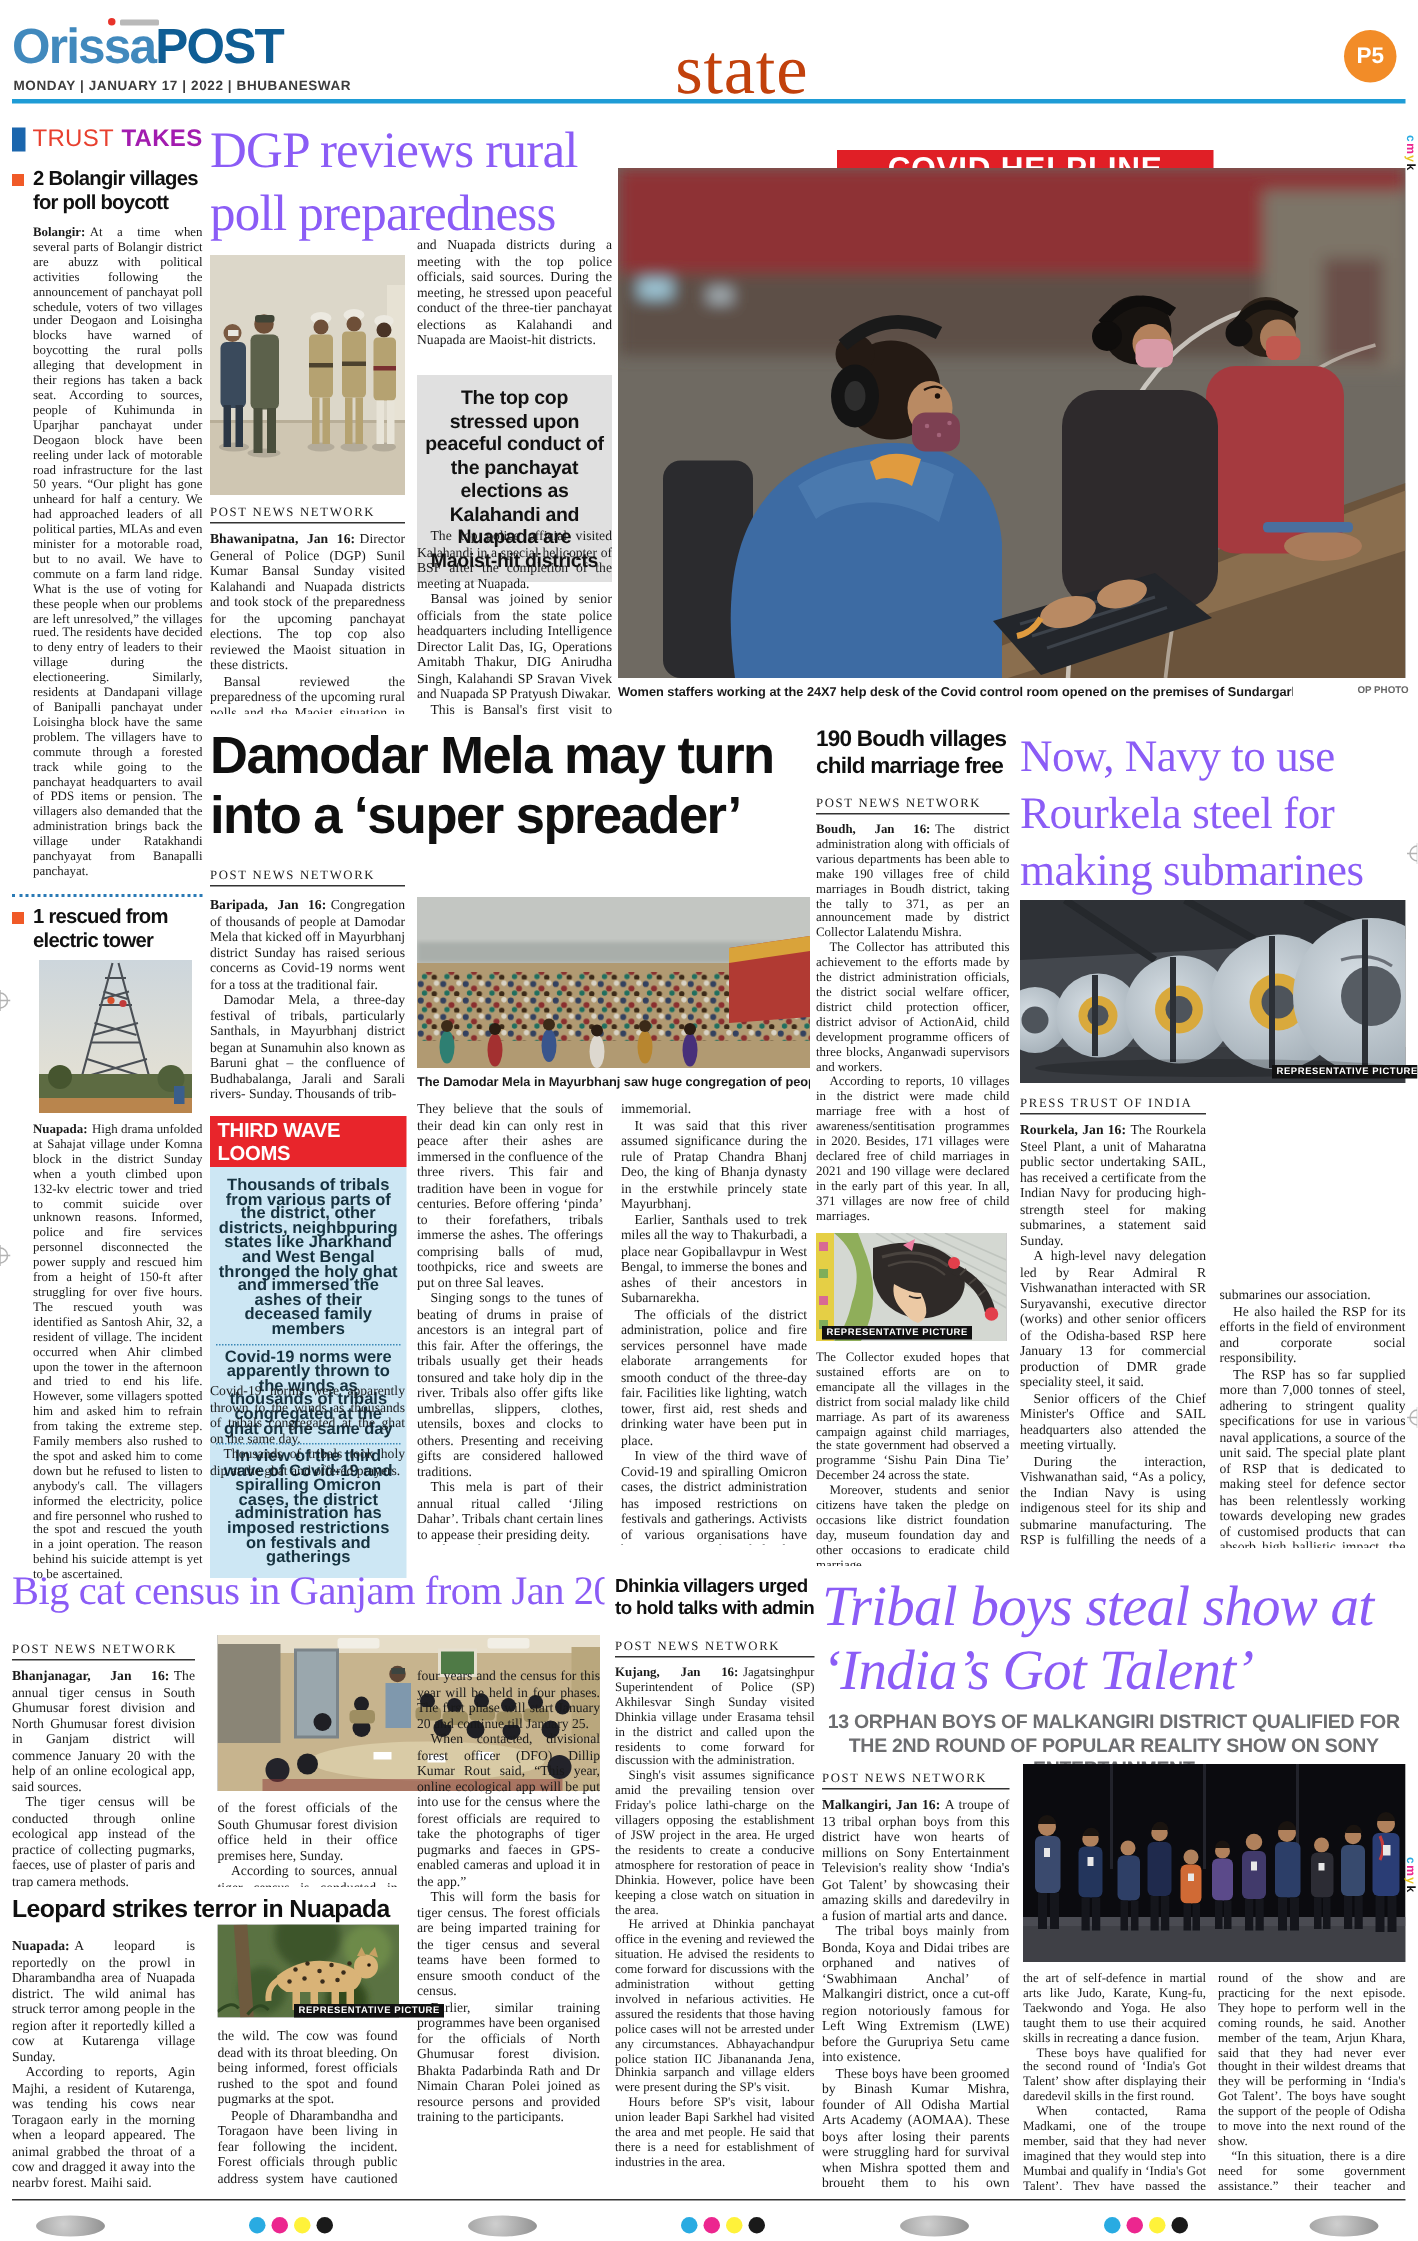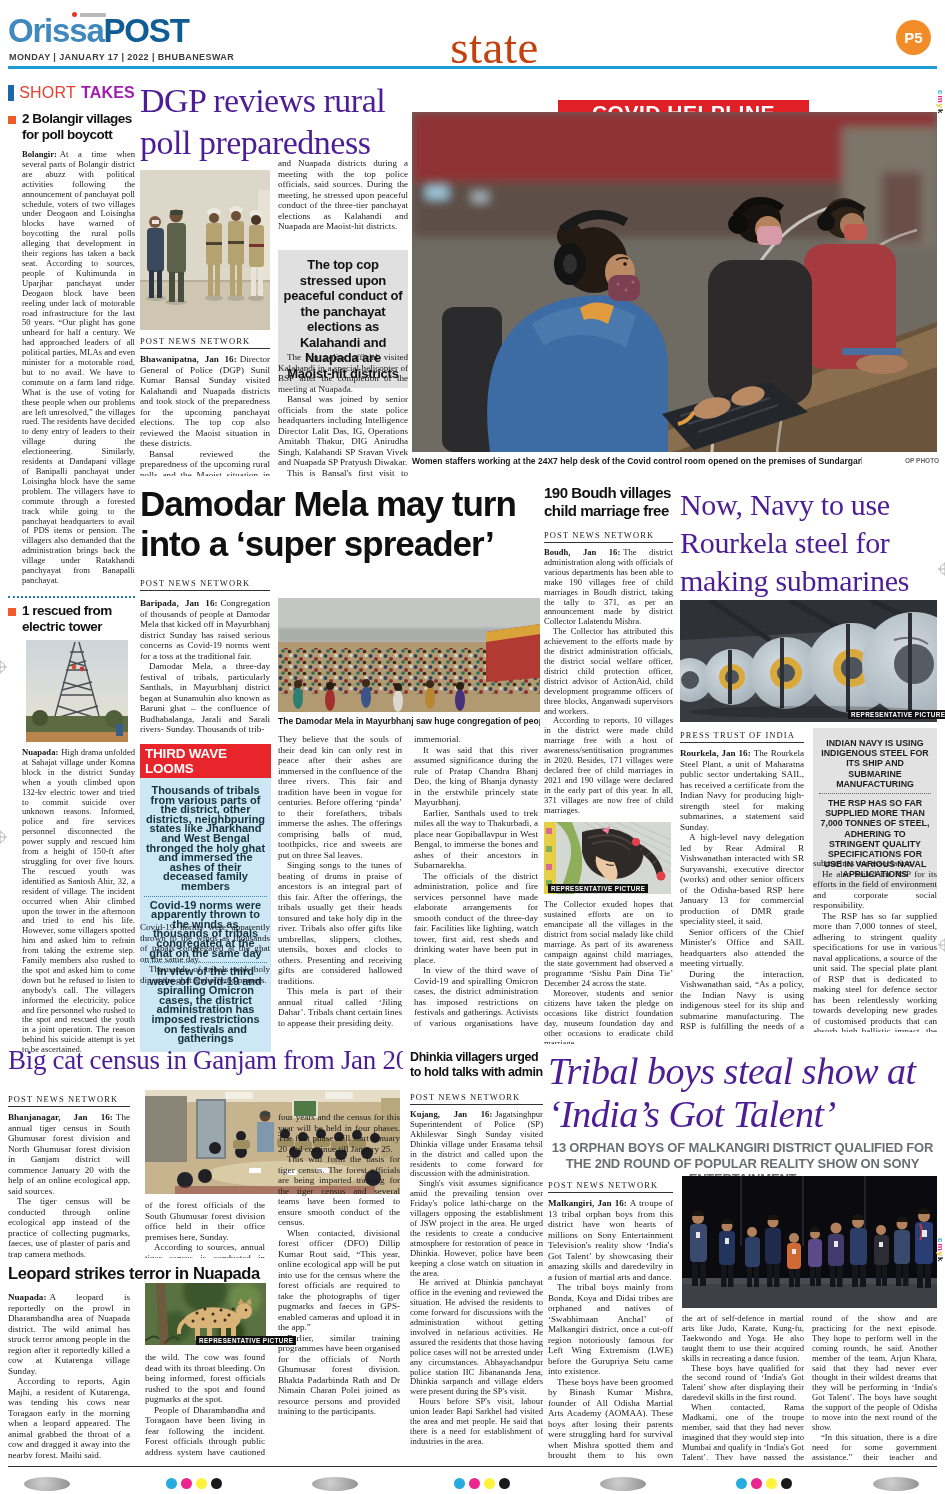--- a/index.html
+++ b/index.html
@@ -20,21 +20,21 @@
 
   
   .bt{font-size:9.1px;line-height:10.5px;text-align:justify;overflow:hidden;}
   .bt.tight{font-size:8.6px;line-height:9.9px;}
   .bt p{margin:0;}
   .plist p{text-indent:9px;margin:0;}
   .plist.cont p:first-child{text-indent:0;}
   .lead{margin:0;}
   .lead b{margin-right:3px;}
   .byline{font-size:8.5px;letter-spacing:1.1px;color:#222;border-bottom:1px solid #333;padding-bottom:2px;overflow:hidden;white-space:nowrap;}
-  .hl-serif{font-family:"Liberation Serif",serif;font-weight:normal;color:#4c1d95;}
+  .hl-serif{font-family:"Liberation Serif",serif;font-weight:normal;color:#8b5cf6;}
   .hl-sans{font-family:"Liberation Sans",sans-serif;font-weight:bold;color:#101010;}
   .caption{font-family:"Liberation Sans",sans-serif;font-weight:bold;font-size:8.5px;color:#1a1a1a;white-space:nowrap;overflow:hidden;}
   .credit{font-family:"Liberation Sans",sans-serif;font-weight:bold;font-size:6.5px;color:#666;}
   .ph{overflow:hidden;background:#9a9a9a;}
   .ph svg{display:block;width:100%;height:100%;}
   .replabel{position:absolute;background:#111;color:#fff;font-family:"Liberation Sans",sans-serif;font-weight:bold;
             font-size:6.3px;letter-spacing:.4px;padding:1px 3px;white-space:nowrap;}
 
   
   .st-head{display:flex;align-items:center;gap:5px;font-family:"Liberation Sans",sans-serif;font-size:16px;letter-spacing:.2px;}
@@ -81,21 +81,21 @@
   </div>
   <div class="logo-dot a" style="left:72px;top:12px;"></div>
   <div class="logo-tag a" style="left:80px;top:13px;"></div>
   <div class="a mast-date" style="left:9px;top:52px;">MONDAY | JANUARY 17 | 2022 | BHUBANESWAR</div>
   <div class="a section-title" style="left:0;right:0;top:20px;">state</div>
   <div class="a badge" style="left:896px;top:20px;">P5</div>
   <div class="a mast-rule" style="left:8px;top:66px;width:929px;"></div>
 
   <div class="a st-head" style="left:8px;top:84px;width:127px;">
     <span class="st-bar"></span>
-    <span class="st-light">SHORT</span>
+    <span class="st-light">TRUST</span>
     <span class="st-bold">TAKES</span>
   </div>
 
   <div class="st-bullet a" style="left:8px;top:116px;"></div>
   <div class="a st-item-hl" style="left:22px;top:111px;width:115px;">2 Bolangir villages for poll boycott</div>
   <div class="a bt tight" style="left:22px;top:150px;width:113px;height:440px;">
     <p class="lead"><b>Bolangir:</b><span>At a time when several parts of Bolangir district are abuzz with political activities following the announcement of panchayat poll schedule, voters of two villages under Deogaon and Loisingha blocks have warned of boycotting the rural polls alleging that development in their regions has taken a back seat. According to sources, people of Kuhimunda in Uparjhar panchayat under Deogaon block have been reeling under lack of motorable road infrastructure for the last 50 years. “Our plight has gone unheard for half a century. We had approached leaders of all political parties, MLAs and even minister for a motorable road, but to no avail. We have to commute on a farm land ridge. What is the use of voting for these people when our problems are left unresolved,” the villages rued. The residents have decided to deny entry of leaders to their village during the electioneering. Similarly, residents at Dandapani village of Banipalli panchayat under Loisingha block have the same problem. The villagers have to commute through a forested track while going to the panchayat headquarters to avail of PDS items or pension. The villagers also demanded that the administration brings back the village under Ratakhandi panchyayat from Banapalli panchayat.</span></p>
   </div>
 
   <div class="a dotsep" style="left:8px;top:596px;width:127px;"></div>
@@ -423,24 +423,20 @@
 
   <div class="a byline" style="left:680px;top:730px;width:124px;">PRESS TRUST OF INDIA</div>
   <div class="a bt" style="left:680px;top:748px;width:124px;height:284px;">
     <p class="lead"><b>Rourkela, Jan 16:</b><span>The Rourkela Steel Plant, a unit of Maharatna public sector undertaking SAIL, has received a certificate from the Indian Navy for producing high-strength steel for making submarines, a statement said Sunday.</span></p>
     <div class="plist">
         <p>A high-level navy delegation led by Rear Admiral R Vishwanathan interacted with SR Suryavanshi, executive director (works) and other senior officers of the Odisha-based RSP here January 13 for commercial production of DMR grade speciality steel, it said.</p>
         <p>Senior officers of the Chief Minister's Office and SAIL headquarters also attended the meeting virtually.</p>
         <p>During the interaction, Vishwanathan said, “As a policy, the Indian Navy is using indigenous steel for its ship and submarine manufacturing. The RSP is fulfilling the needs of a tough and meticulous customer like the Indian Navy for the last 10 years...Commencement of commercial production of the submarine grade steel will further</p>
       </div>
   </div>
-  <div class="a graybox" style="left:813px;top:728px;width:112px;">
-      <p>INDIAN NAVY IS USING INDIGENOUS STEEL FOR ITS SHIP AND SUBMARINE MANUFACTURING</p>
-      <p>THE RSP HAS SO FAR SUPPLIED MORE THAN 7,000 TONNES OF STEEL, ADHERING TO STRINGENT QUALITY SPECIFICATIONS FOR USE IN VARIOUS NAVAL APPLICATIONS</p>
-    </div>
   <div class="a bt plist cont" style="left:813px;top:858px;width:124px;height:174px;">
       <p>submarines our association.</p>
       <p>He also hailed the RSP for its efforts in the field of environment and corporate social responsibility.</p>
       <p>The RSP has so far supplied more than 7,000 tonnes of steel, adhering to stringent quality specifications for use in various naval applications, a source of the unit said. The special plate plant of RSP that is dedicated to making steel for defence sector has been relentlessly working towards developing new grades of customised products that can absorb high ballistic impact, the statement said.</p>
     </div>
 
   <div class="a hl-serif" style="left:8px;top:1044px;width:395px;font-size:27px;line-height:32px;letter-spacing:-.3px;white-space:nowrap;overflow:hidden;">Big cat census in Ganjam from Jan 20</div>
   <div class="a byline" style="left:8px;top:1094px;width:122px;">POST NEWS NETWORK</div>
   <div class="a bt" style="left:8px;top:1112px;width:122px;height:146px;">
     <p class="lead"><b>Bhanjanagar, Jan 16:</b><span>The annual tiger census in South Ghumusar forest division and North Ghumusar forest division in Ganjam district will commence January 20 with the help of an online ecological app, said sources.</span></p>
@@ -495,22 +491,22 @@
       <rect x="30" y="96" width="200" height="8" fill="#8a3636" opacity=".5"></rect>
     </svg>
   </div>
 
   <div class="a bt plist cont" style="left:145px;top:1200px;width:120px;height:58px;">
       <p>of the forest officials of the South Ghumusar forest division office held in their office premises here, Sunday.</p>
       <p>According to sources, annual tiger census is conducted in every</p>
     </div>
   <div class="a bt plist cont" style="left:278px;top:1112px;width:122px;height:346px;">
       <p>four years and the census for this year will be held in four phases. The first phase will start January 20 and continue till January 25.</p>
+      <p>When contacted, divisional forest officer (DFO) Dillip Kumar Rout said, “This year, online ecological app will be put into use for the census where the forest officials are required to take the photographs of tiger pugmarks and faeces in GPS-enabled cameras and upload it in the app.”</p>
       <p>This will form the basis for tiger census. The forest officials are being imparted training for the tiger census and several teams have been formed to ensure smooth conduct of the census.</p>
-      <p>When contacted, divisional forest officer (DFO) Dillip Kumar Rout said, “This year, online ecological app will be put into use for the census where the forest officials are required to take the photographs of tiger pugmarks and faeces in GPS-enabled cameras and upload it in the app.”</p>
       <p>Earlier, similar training programmes have been organised for the officials of North Ghumusar forest division. Bhakta Padarbinda Rath and Dr Nimain Charan Polei joined as resource persons and provided training to the participants.</p>
     </div>
 
   <div class="a hl-sans" style="left:8px;top:1264px;width:262px;font-size:16.5px;letter-spacing:-.4px;white-space:nowrap;overflow:hidden;">Leopard strikes terror in Nuapada</div>
   <div class="a bt" style="left:8px;top:1292px;width:122px;height:166px;">
     <p class="lead"><b>Nuapada:</b><span>A leopard is reportedly on the prowl in Dharambandha area of Nuapada district. The wild animal has struck terror among people in the region after it reportedly killed a cow at Kutarenga village Sunday.</span></p>
     <div class="plist">
         <p>According to reports, Agin Majhi, a resident of Kutarenga, was tending his cows near Toragaon early in the morning when a leopard appeared. The animal grabbed the throat of a cow and dragged it away into the nearby forest, Majhi said.</p>
       </div>
   </div>

